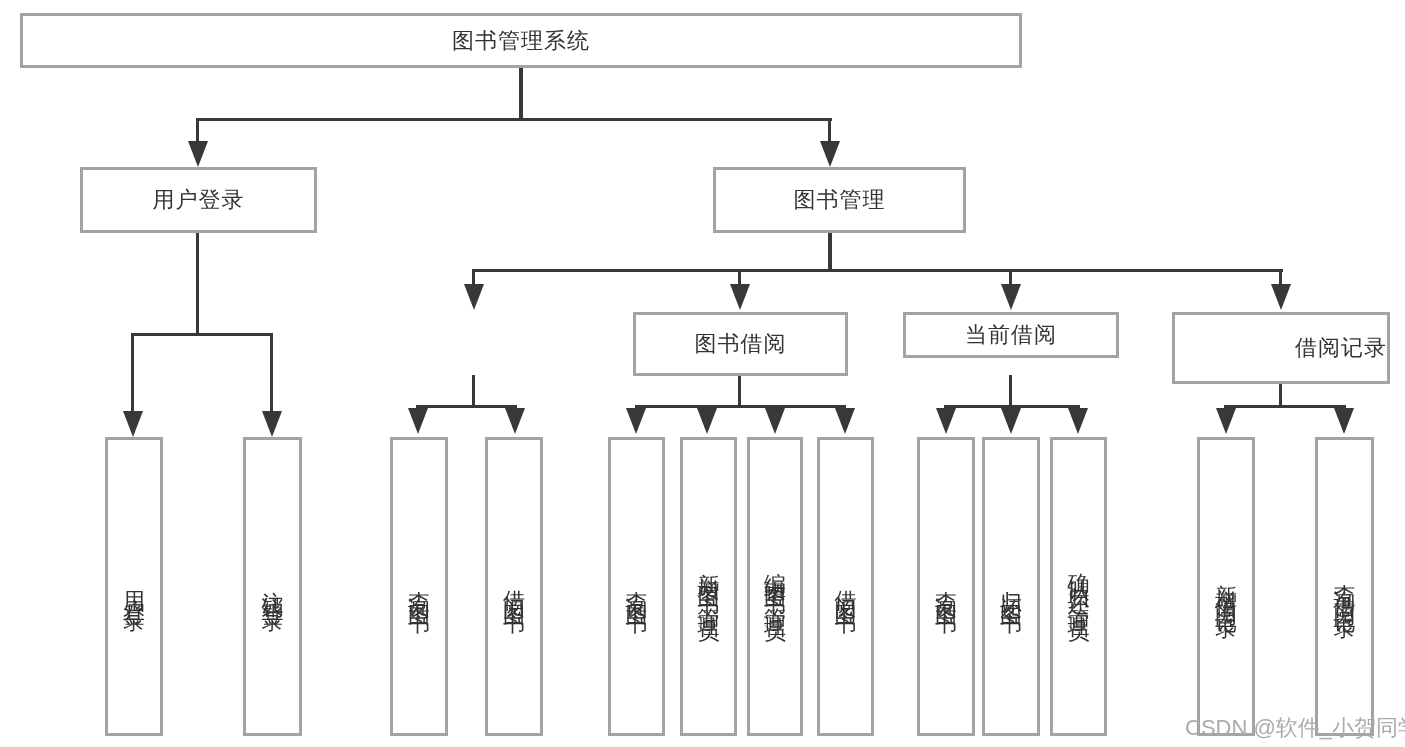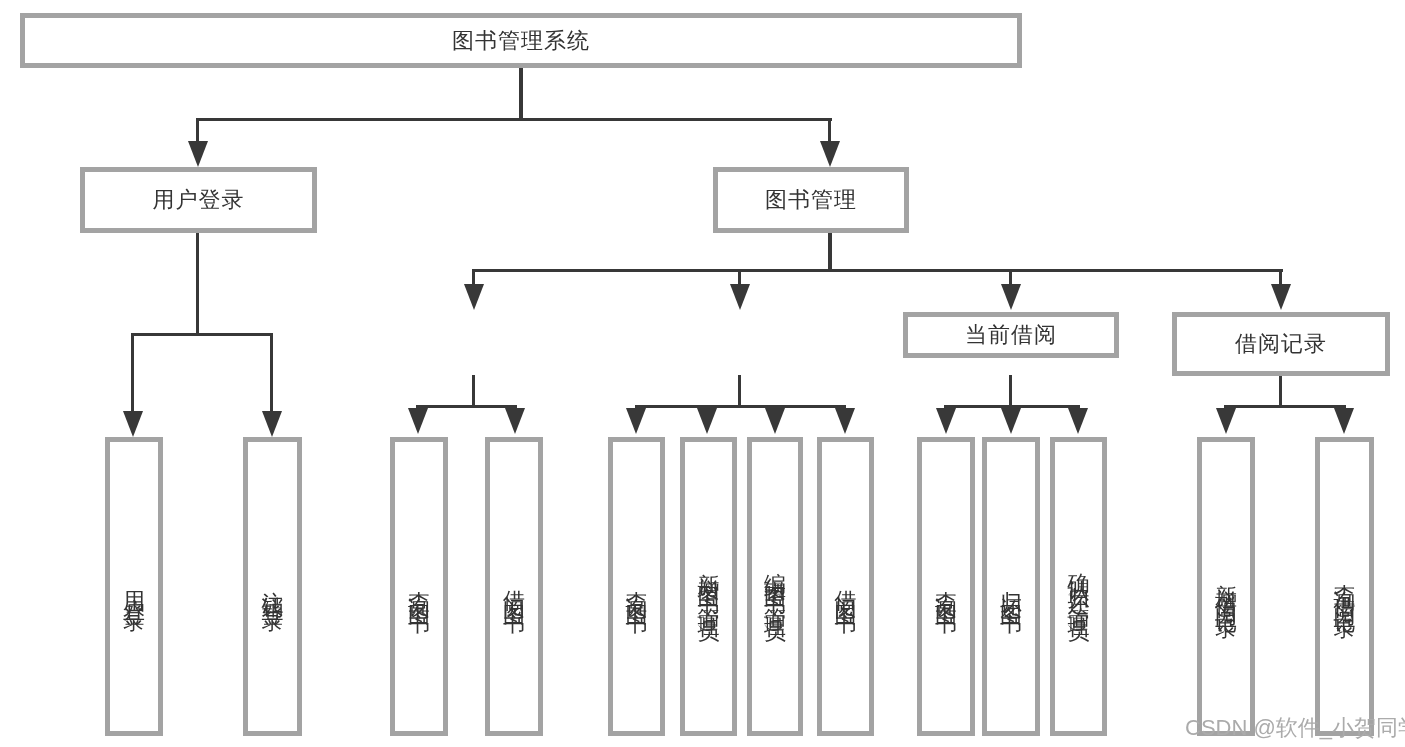--- a/index.html
+++ b/index.html
@@ -7,21 +7,21 @@
     position: relative;
     width: 1405px;
     height: 747px;
     background: #ffffff;
     font-family: "Liberation Sans", "DejaVu Sans", sans-serif;
     overflow: hidden;
   }
   .box {
     position: absolute;
     box-sizing: border-box;
-    border: 5px solid #a3a3a3;
+    border: 3px solid #a3a3a3;
     background: #ffffff;
     display: flex;
     align-items: center;
     justify-content: center;
     color: #333333;
     font-size: 22px;
     letter-spacing: 1px;
   }
   .leaf span {
     writing-mode: vertical-rl;
@@ -100,28 +100,31 @@
   <div class="arrow" style="left:1216px; top:408px;"></div>
   <div class="arrow" style="left:1334px; top:408px;"></div>
 
   <div class="box" style="left:20px; top:13px; width:1002px; height:55px;">
     <span>图书管理系统</span>
   </div>
 
   <div class="box" style="left:80px; top:167px; width:237px; height:66px;">
     <span>用户登录</span>
   </div>
-  <div class="box" style="left:713px; top:167px; width:196px; height:66px;">
+  <div class="box" style="left:713px; top:167px; width:253px; height:66px;">
     <span>图书管理</span>
   </div>
 
+  <div class="box" style="left:633px; top:312px; width:215px; height:64px;">
+    <span>图书借阅</span>
+  </div>
   <div class="box" style="left:903px; top:312px; width:216px; height:46px;">
     <span>当前借阅</span>
   </div>
-  <div class="box" style="left:1172px; top:312px; width:218px; height:64px;">
+  <div class="box" style="left:1172px; top:312px; width:218px; height:72px;justify-content:flex-end;">
     <span>借阅记录</span>
   </div>
 
   <div class="box leaf" style="left:105px; top:437px; width:58px; height:299px;">
     <span>用户登录</span>
   </div>
   <div class="box leaf" style="left:243px; top:437px; width:59px; height:299px;">
     <span>注销登录</span>
   </div>
 

